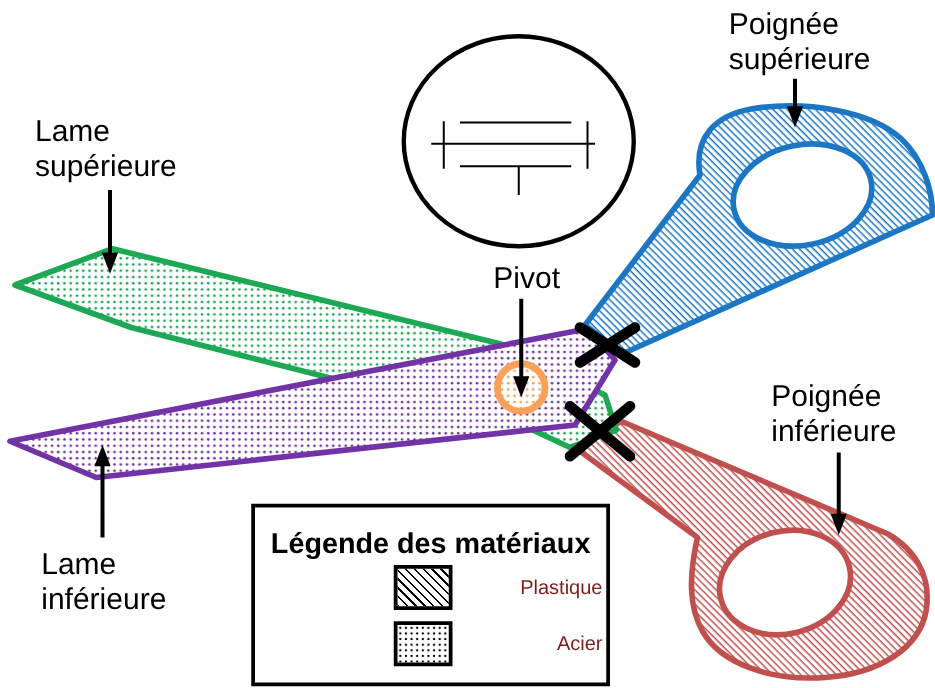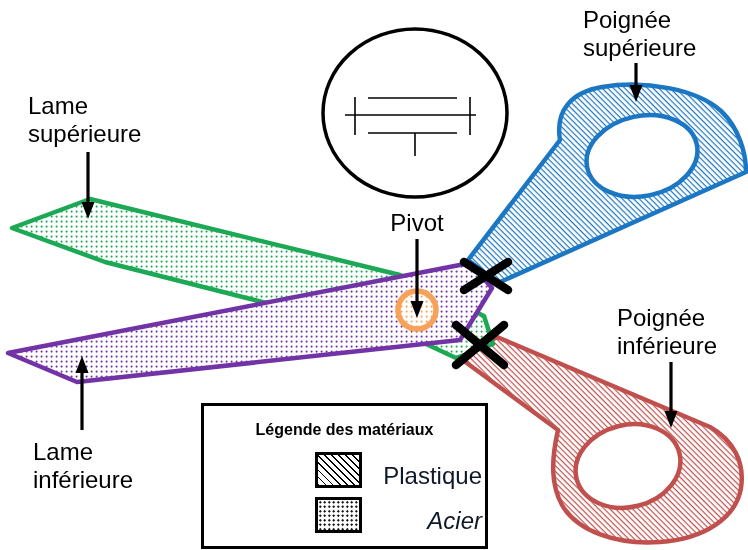--- a/index.html
+++ b/index.html
@@ -32,35 +32,35 @@
   .arrow-head{fill:#000;}
 
   
   .lbl{
     position:absolute;
     font-size:24px;
     line-height:28px;
     color:#000;
     white-space:nowrap;
   }
-  .lbl.center{text-align:center;}
+  .lbl.center{text-align:right;}
 
   
   .legend{
     position:absolute;
     left:201px; top:403px;
     width:287px; height:146px;
     border:3px solid #000;
     background:#fff;
     box-sizing:border-box;
   }
   .legend-title{
     margin-top:15px;
     text-align:center;
-    font-size:16px;
+    font-size:23px;
     font-weight:bold;
     color:#000;
   }
   .swatch{
     position:absolute;
     width:47px; height:36px;
     border:3.5px solid #000;
     box-sizing:border-box;
   }
   .swatch-hatch{
@@ -69,25 +69,25 @@
   }
   .swatch-dots{
     left:111px; top:91px;
     background-image:radial-gradient(#000 1.05px, transparent 1.2px);
     background-size:4.5px 4.5px;
     background-color:#fff;
   }
   .legend-item-label{
     position:absolute;
     right:3px;
-    font-size:24px;
-    color:#0f172a;
+    font-size:16px;
+    color:#7f1d1d;
   }
   .legend-item-label.row1{top:56px;}
-  .legend-item-label.row2{top:101px;font-style:italic;}
+  .legend-item-label.row2{top:101px;}
 </style>
 </head>
 <body>
 
 <div class="stage">
 
   <svg class="draw" width="748" height="550" viewBox="0 0 748 550">
     <defs>
       <pattern id="dotsGreen" width="5" height="5" patternUnits="userSpaceOnUse">
         <rect width="5" height="5" fill="#fff"></rect>

